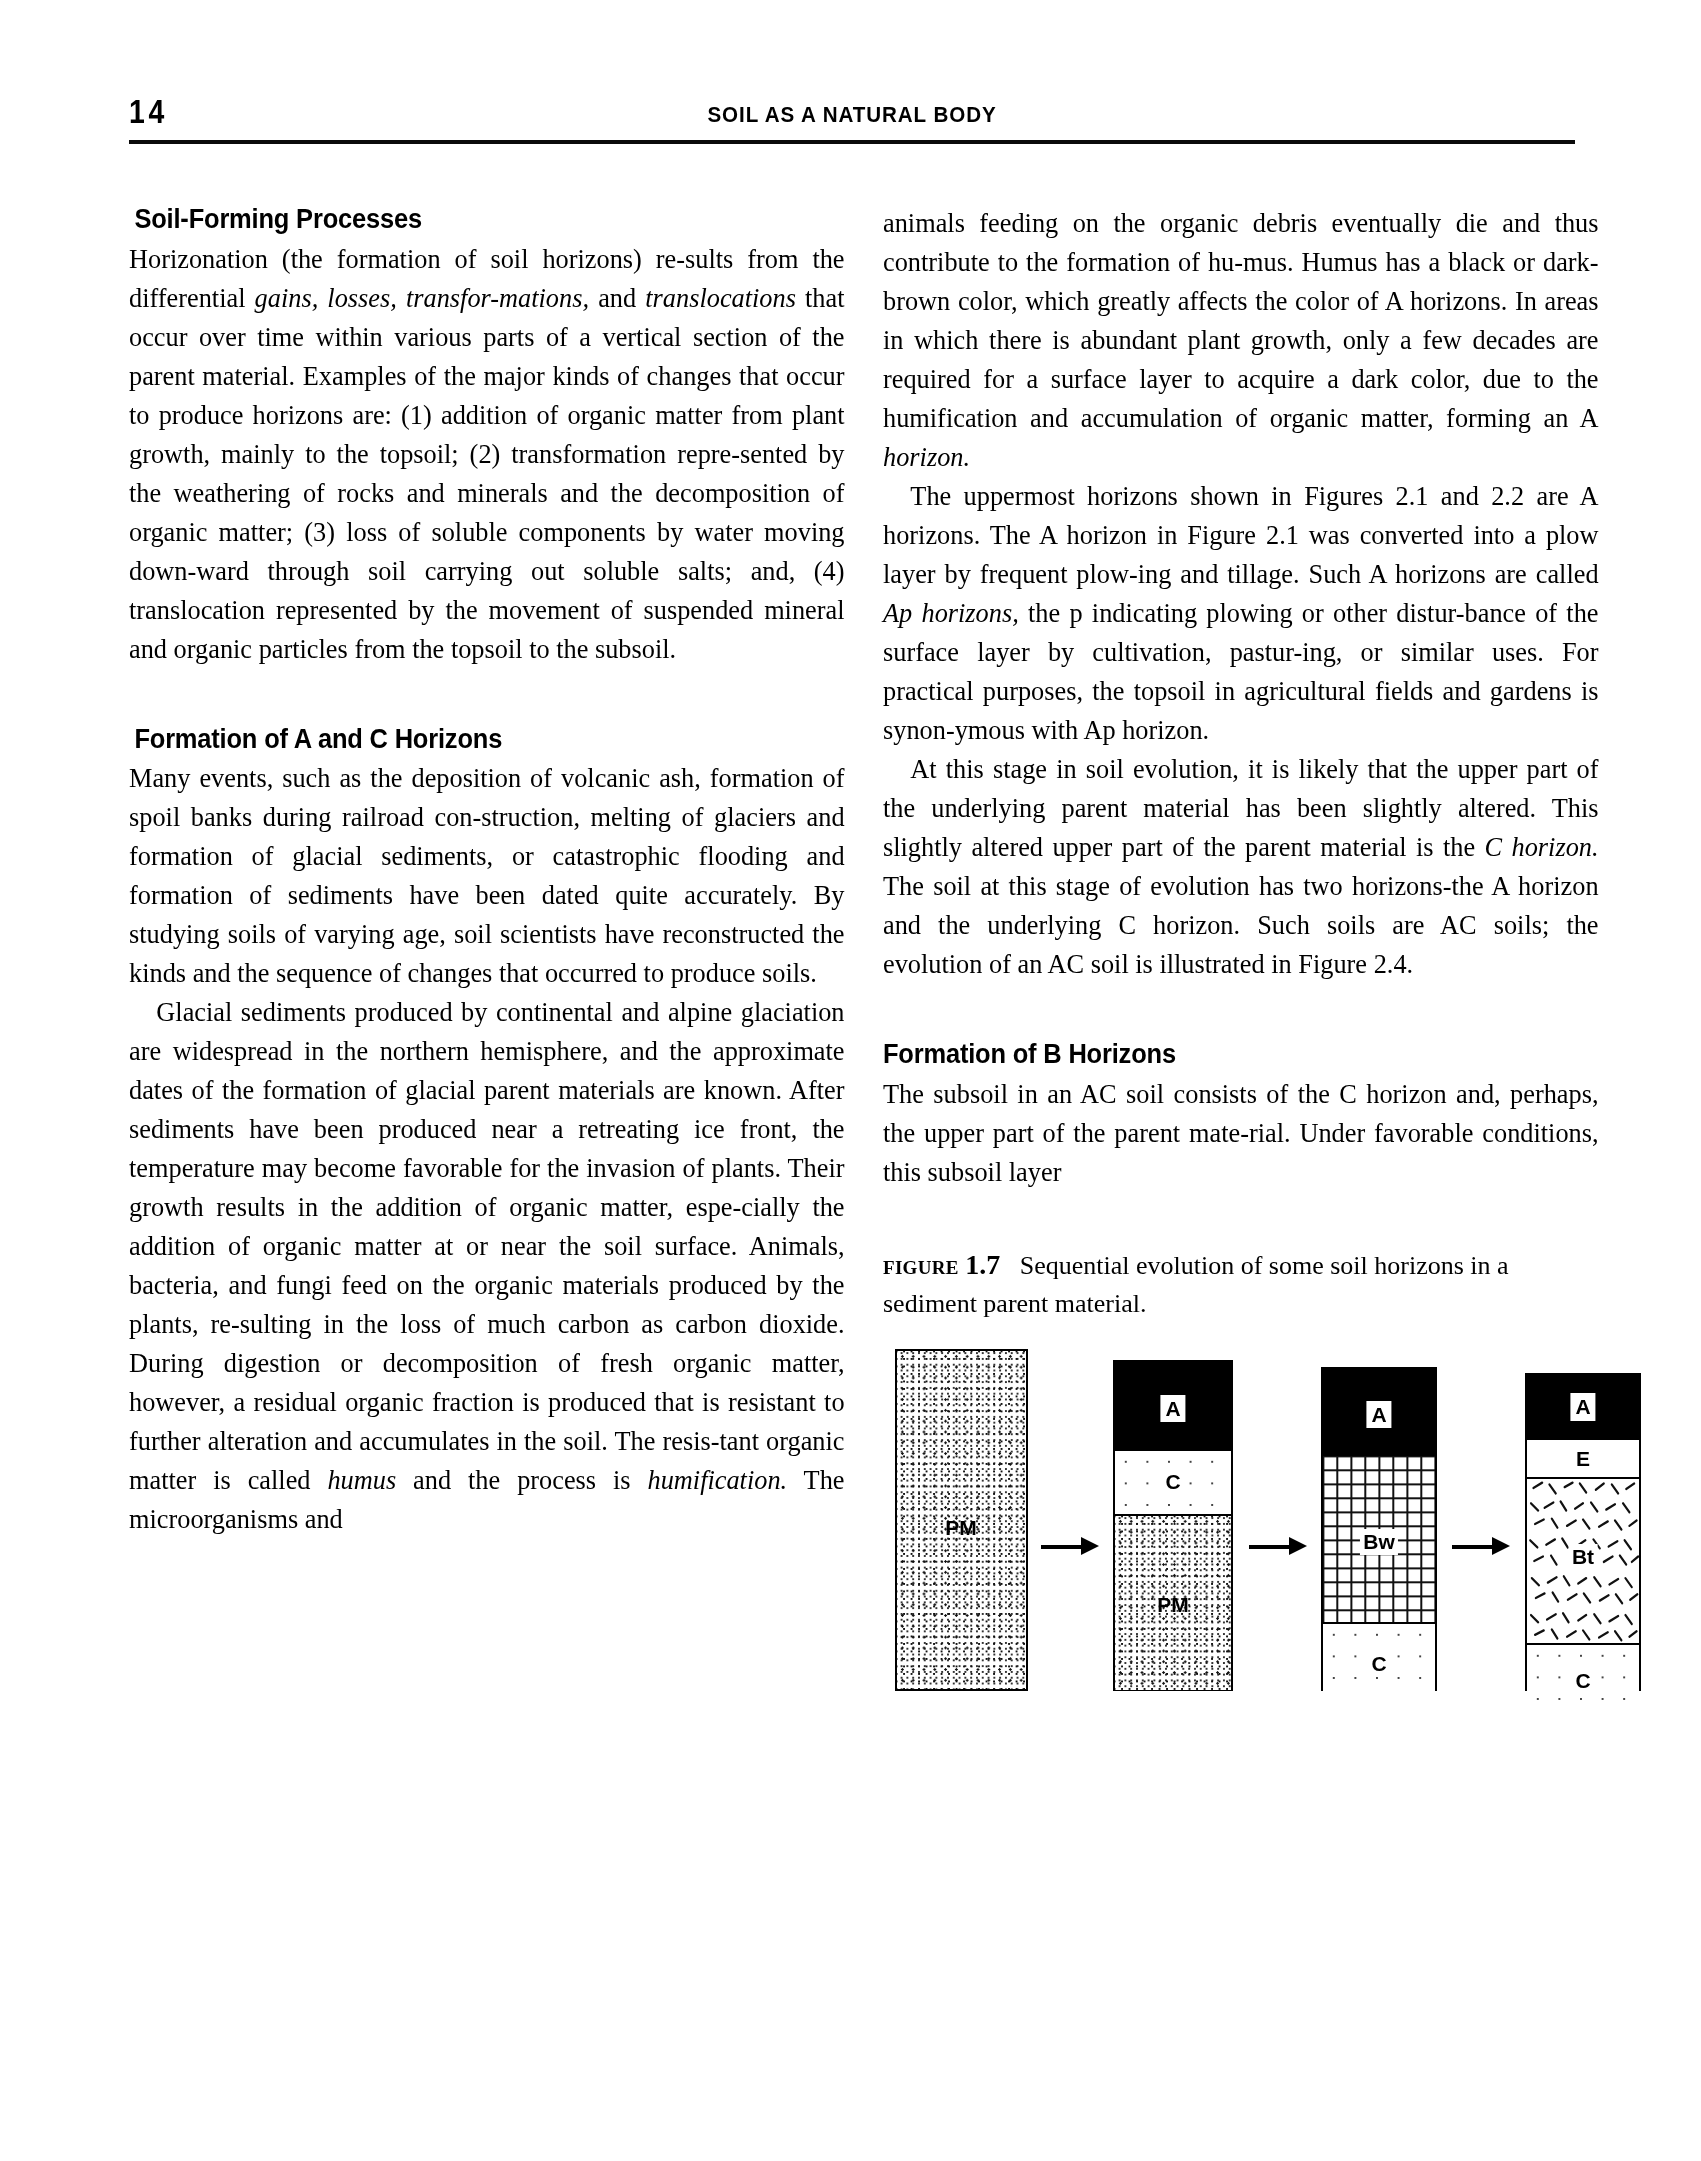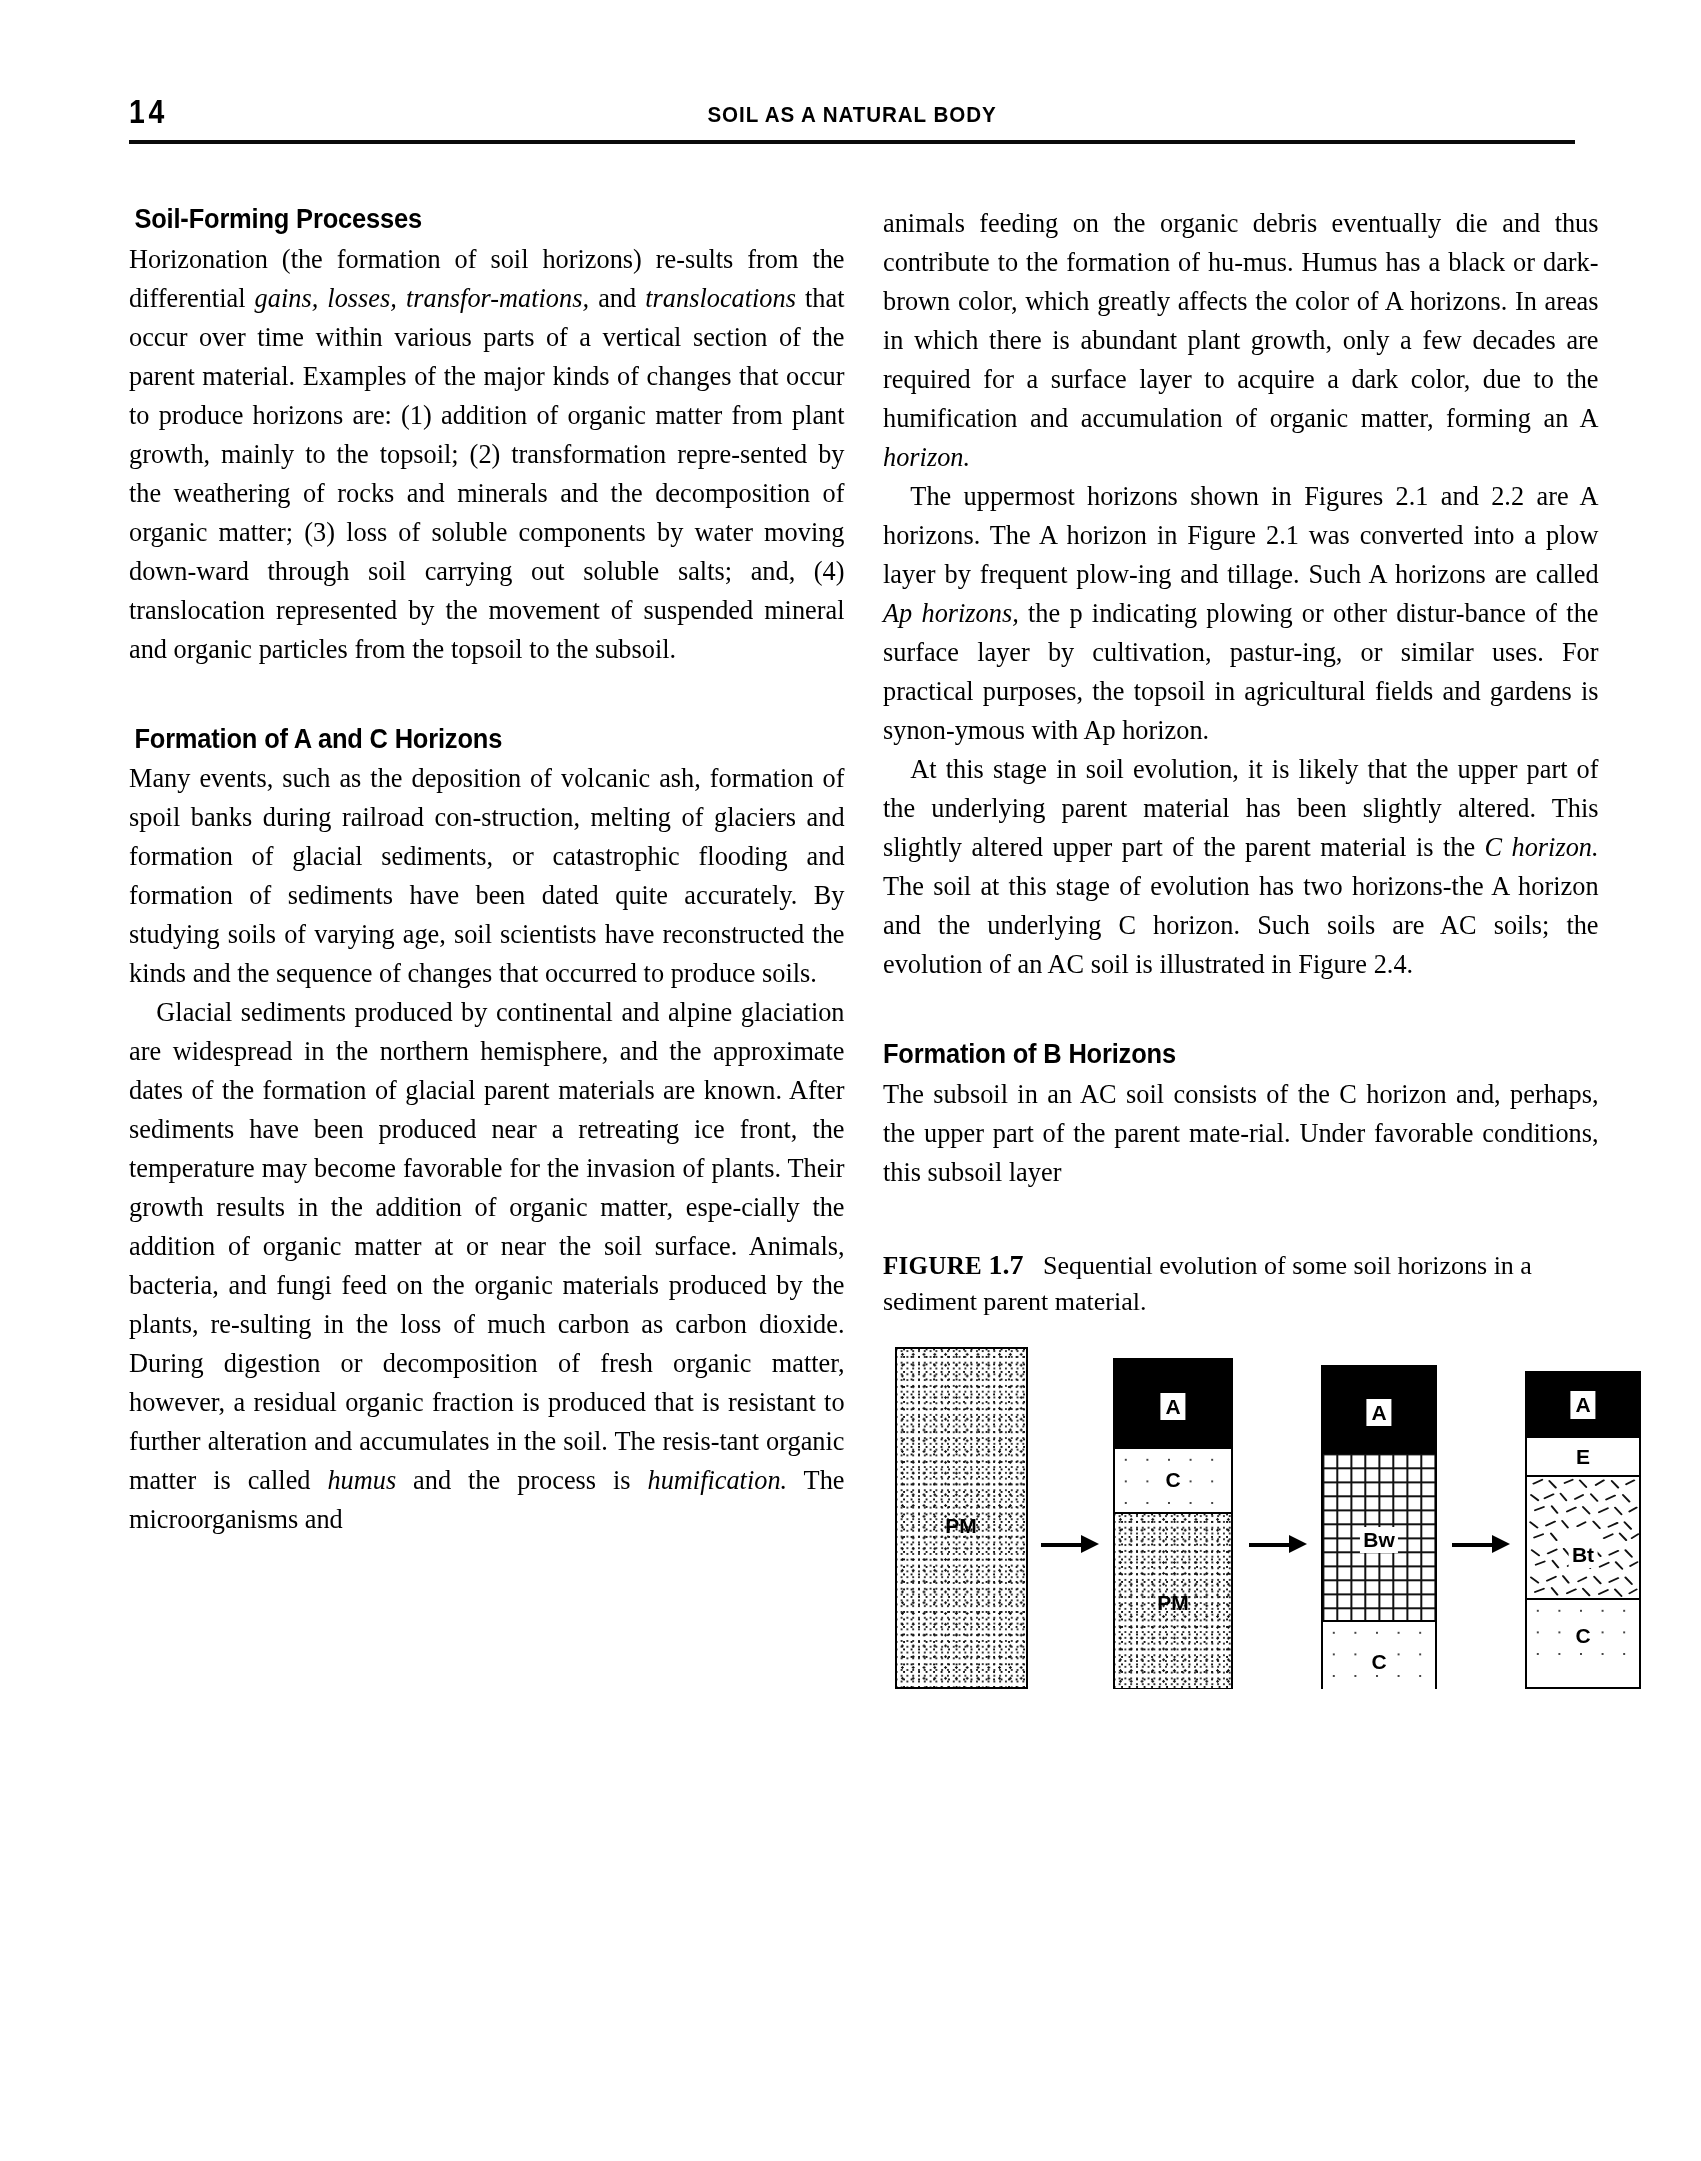--- a/index.html
+++ b/index.html
@@ -105,21 +105,21 @@
   .figure-caption {
     margin: 0;
     padding: 0;
     font-size: 26px;
     line-height: 36px;
     width: 100%;
   }
   .figure-caption .fig-label {
     font-variant: small-caps;
     font-weight: bold;
-    font-size: 25px;
+    font-size: 19px;
     letter-spacing: 0.3px;
   }
   .figure-caption .fig-num {
     font-weight: bold;
     font-size: 28px;
   }
 
   .figure-wrap {
     position: relative;
     margin-top: 20px;
@@ -320,21 +320,21 @@
         <span class="head"></span>
       </div>
 
       <div class="soilcol" style="left:642px; width:116px; height:318px;">
         <div class="layer fill-dark nobord" style="height:65px;">
           <span class="lab ondark" style="top:18.3px;">A</span>
         </div>
         <div class="layer fill-white" style="height:37px; border-top:0;">
           <span class="lab plain" style="top:8.3px;">E</span>
         </div>
-        <div class="layer fill-bt" style="height:123px;text-decoration:underline;">
+        <div class="layer fill-bt" style="height:166px;text-decoration:underline;">
           <svg viewBox="0 0 140 182" preserveAspectRatio="none" aria-hidden="true">
             <g stroke="#111" stroke-width="2.6" stroke-linecap="round">
               <line x1="8" y1="10" x2="19" y2="4"></line>
                 <line x1="28" y1="6" x2="36" y2="16"></line>
               <line x1="47" y1="9" x2="57" y2="4"></line>
                 <line x1="66" y1="5" x2="74" y2="15"></line>
               <line x1="86" y1="12" x2="96" y2="5"></line>
                 <line x1="106" y1="6" x2="114" y2="16"></line>
               <line x1="124" y1="11" x2="134" y2="5"></line>
               <line x1="5" y1="27" x2="14" y2="35"></line>

